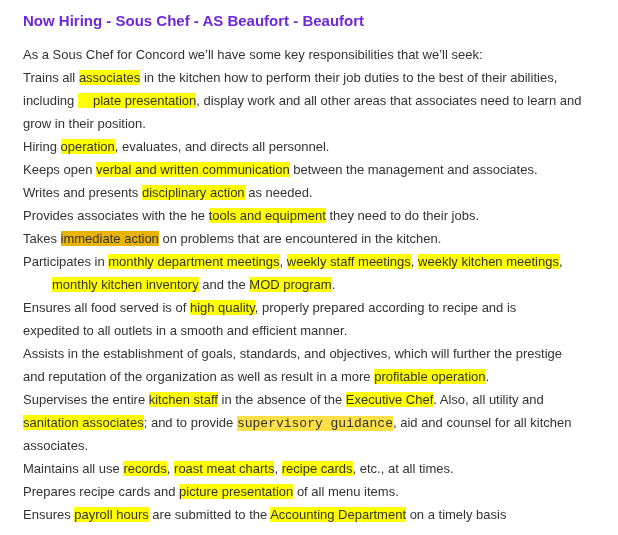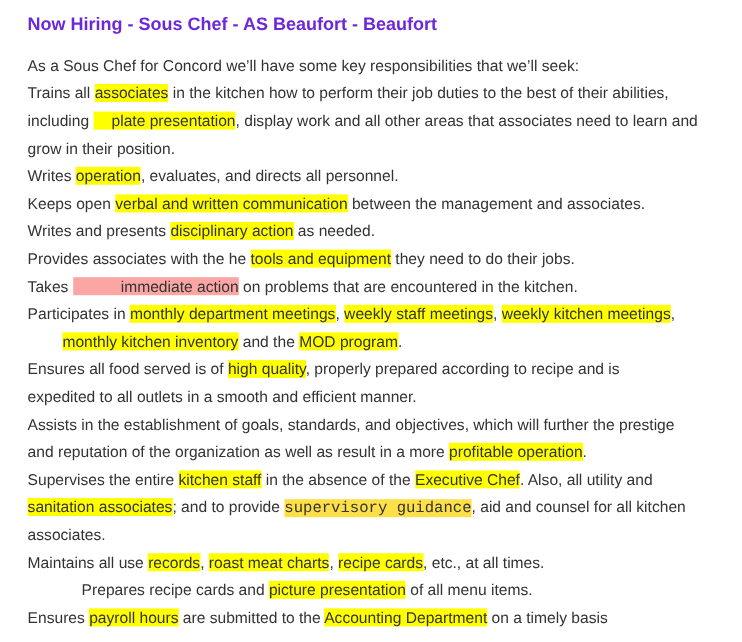--- a/index.html
+++ b/index.html
@@ -12,31 +12,31 @@
 </head>
 <body>
 
 <div class="doc">
   <h1 class="title">Now Hiring - Sous Chef - AS Beaufort - Beaufort</h1>
   <div id="body-lines">
       <div class="line" style="top: 36px;"><span>As a Sous Chef for Concord we’ll have some key responsibilities that we’ll seek:</span></div>
       <div class="line" style="top: 59px;"><span>Trains all </span><span class="hl" style="background: rgb(255, 255, 0);">associates</span><span> in the kitchen how to perform their job duties to the best of their abilities,</span></div>
       <div class="line" style="top: 82px;"><span>including </span><span class="hl" style="background: rgb(255, 255, 0); padding-left: 15px;">plate presentation</span><span>, display work and all other areas that associates need to learn and</span></div>
       <div class="line" style="top: 105px;"><span>grow in their position.</span></div>
-      <div class="line" style="top: 128px;"><span>Writes </span><span class="hl" style="background: rgb(255, 255, 0);">operation</span><span>, evaluates, and directs all personnel.</span></div>
+      <div class="line" style="top: 128px;"><span>Hiring </span><span class="hl" style="background: rgb(255, 255, 0);">operation</span><span>, evaluates, and directs all personnel.</span></div>
       <div class="line" style="top: 151px;"><span>Keeps open </span><span class="hl" style="background: rgb(255, 255, 0);">verbal and written communication</span><span> between the management and associates.</span></div>
       <div class="line" style="top: 174px;"><span>Writes and presents </span><span class="hl" style="background: rgb(255, 255, 0);">disciplinary action</span><span> as needed.</span></div>
       <div class="line" style="top: 197px;"><span>Provides associates with the he </span><span class="hl" style="background: rgb(255, 255, 0);">tools and equipment</span><span> they need to do their jobs.</span></div>
-      <div class="line" style="top: 220px;"><span>Takes </span><span class="hl" style="background: #fca5a5; padding-left: 40px;">immediate action</span><span> on problems that are encountered in the kitchen.</span></div>
+      <div class="line" style="top: 220px;"><span>Takes </span><span class="hl" style="background: #eab308;">immediate action</span><span> on problems that are encountered in the kitchen.</span></div>
       <div class="line" style="top: 243px;"><span>Participates in </span><span class="hl" style="background: rgb(255, 255, 0);">monthly department meetings</span><span>, </span><span class="hl" style="background: rgb(255, 255, 0);">weekly staff meetings</span><span>, </span><span class="hl" style="background: rgb(255, 255, 0);">weekly kitchen meetings</span><span>,</span></div>
       <div class="line" style="top: 266px; padding-left: 29px;"><span class="hl" style="background: rgb(255, 255, 0);">monthly kitchen inventory</span><span> and the </span><span class="hl" style="background: rgb(255, 255, 0);">MOD program</span><span>.</span></div>
       <div class="line" style="top: 289px;"><span>Ensures all food served is of </span><span class="hl" style="background: rgb(255, 255, 0);">high quality</span><span>, properly prepared according to recipe and is</span></div>
       <div class="line" style="top: 312px;"><span>expedited to all outlets in a smooth and efficient manner.</span></div>
       <div class="line" style="top: 335px;"><span>Assists in the establishment of goals, standards, and objectives, which will further the prestige</span></div>
       <div class="line" style="top: 358px;"><span>and reputation of the organization as well as result in a more </span><span class="hl" style="background: rgb(255, 255, 0);">profitable operation</span><span>.</span></div>
       <div class="line" style="top: 381px;"><span>Supervises the entire </span><span class="hl" style="background: rgb(255, 255, 0);">kitchen staff</span><span> in the absence of the </span><span class="hl" style="background: rgb(255, 255, 0);">Executive Chef</span><span>. Also, all utility and</span></div>
       <div class="line" style="top: 404px;"><span class="hl" style="background: rgb(255, 255, 0);">sanitation associates</span><span>; and to provide </span><span class="hl" style="background: #fde047; font-family: Liberation Mono, monospace;">supervisory guidance</span><span>, aid and counsel for all kitchen</span></div>
       <div class="line" style="top: 427px;"><span>associates.</span></div>
       <div class="line" style="top: 450px;"><span>Maintains all use </span><span class="hl" style="background: rgb(255, 255, 0);">records</span><span>, </span><span class="hl" style="background: rgb(255, 255, 0);">roast meat charts</span><span>, </span><span class="hl" style="background: rgb(255, 255, 0);">recipe cards</span><span>, etc., at all times.</span></div>
-      <div class="line" style="top: 473px; margin-left: 45px;"><span>Prepares recipe cards and </span><span class="hl" style="background: rgb(255, 255, 0);">picture presentation</span><span> of all menu items.</span></div>
+      <div class="line" style="top: 473px;"><span>Prepares recipe cards and </span><span class="hl" style="background: rgb(255, 255, 0);">picture presentation</span><span> of all menu items.</span></div>
       <div class="line" style="top: 496px;"><span>Ensures </span><span class="hl" style="background: rgb(255, 255, 0);">payroll hours</span><span> are submitted to the </span><span class="hl" style="background: rgb(255, 255, 0);">Accounting Department</span><span> on a timely basis</span></div>
     </div>
 </div>
 
 </body></html>

